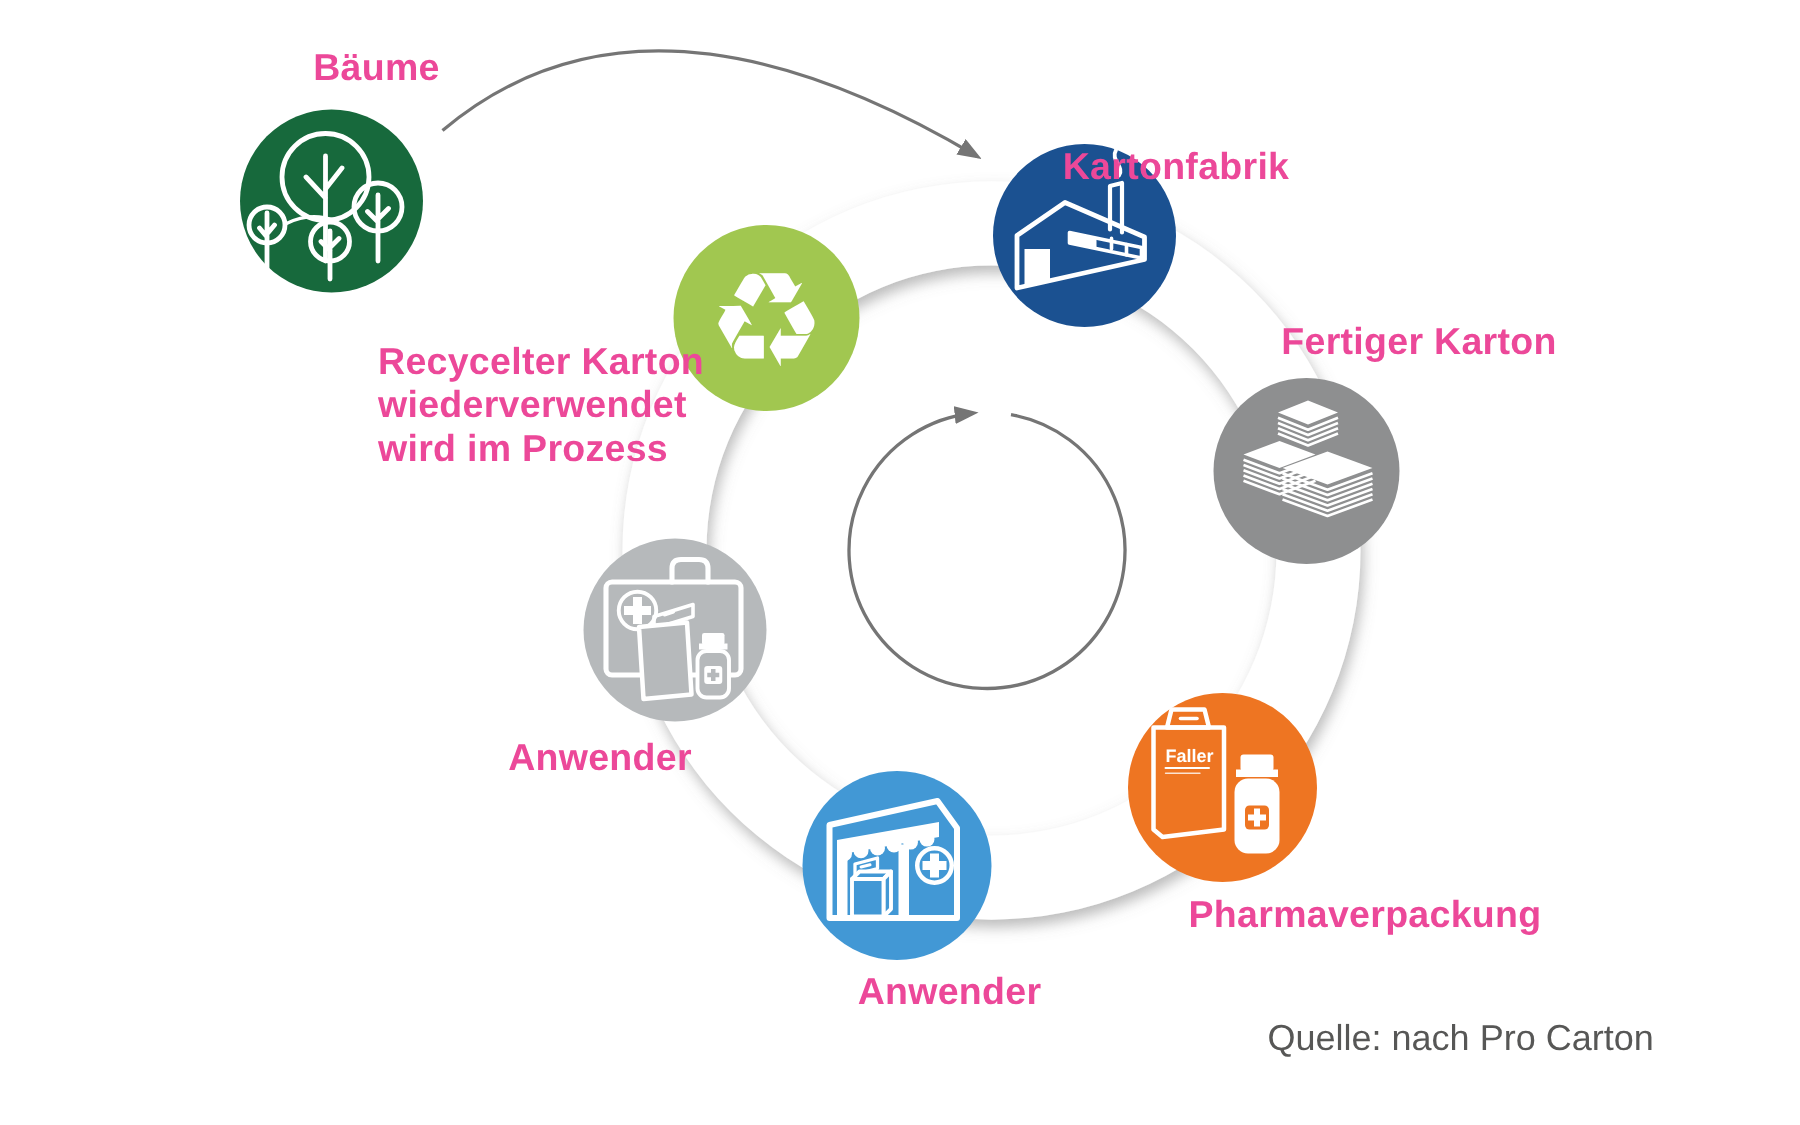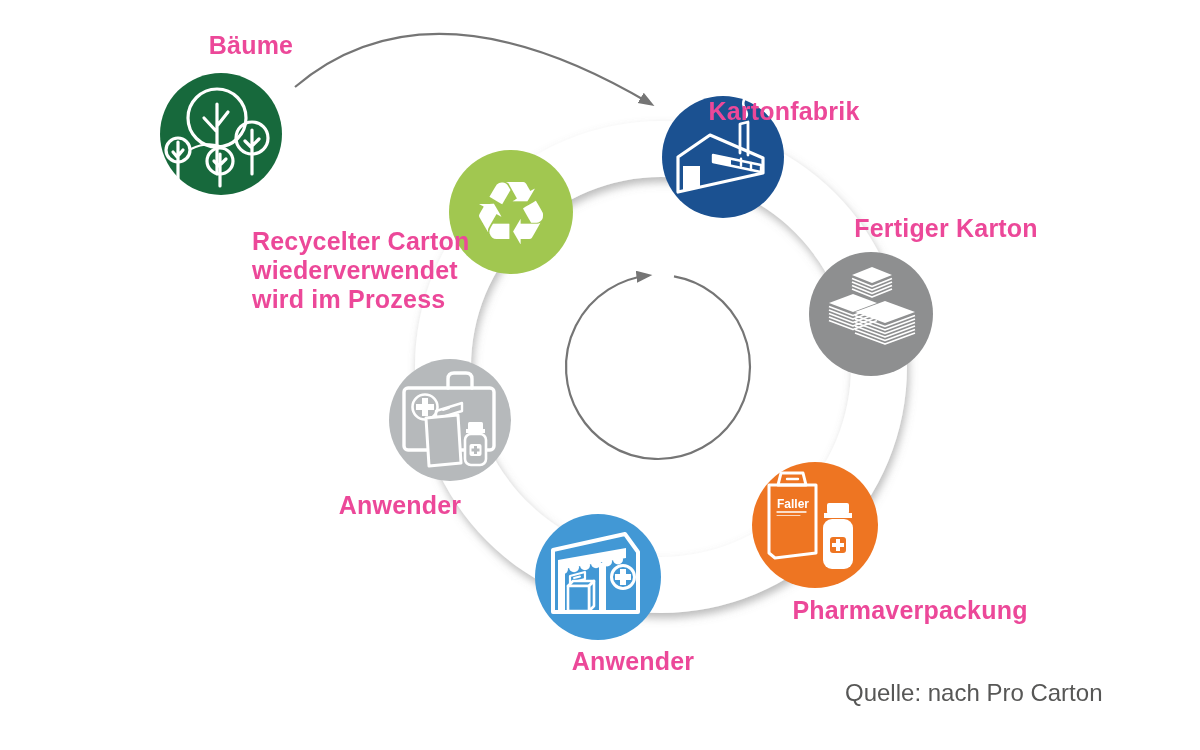--- a/index.html
+++ b/index.html
@@ -172,19 +172,19 @@
 
   <div class="node-label centered" style="left:910px;top:596px;">Pharmaverpackung</div>
 
   <div class="node-label centered" style="left:946px;top:214px;">Fertiger Karton</div>
 
   <div class="node-label centered" style="left:633px;top:647px;">Anwender</div>
 
   <div class="node-label centered" style="left:400px;top:491px;">Anwender</div>
 
   <div class="node-label multiline" style="left:252px;top:227px;">
-    <span style="display:block">Recycelter Carton</span>
+    <span style="display:block">Recycelter Karton</span>
     <span style="display:block">wiederverwendet</span>
     <span style="display:block">wird im Prozess</span>
   </div>
 
   <div class="source-note" style="left:845px;top:679px;">Quelle: nach Pro Carton</div>
 </div>
 
 </body></html>

